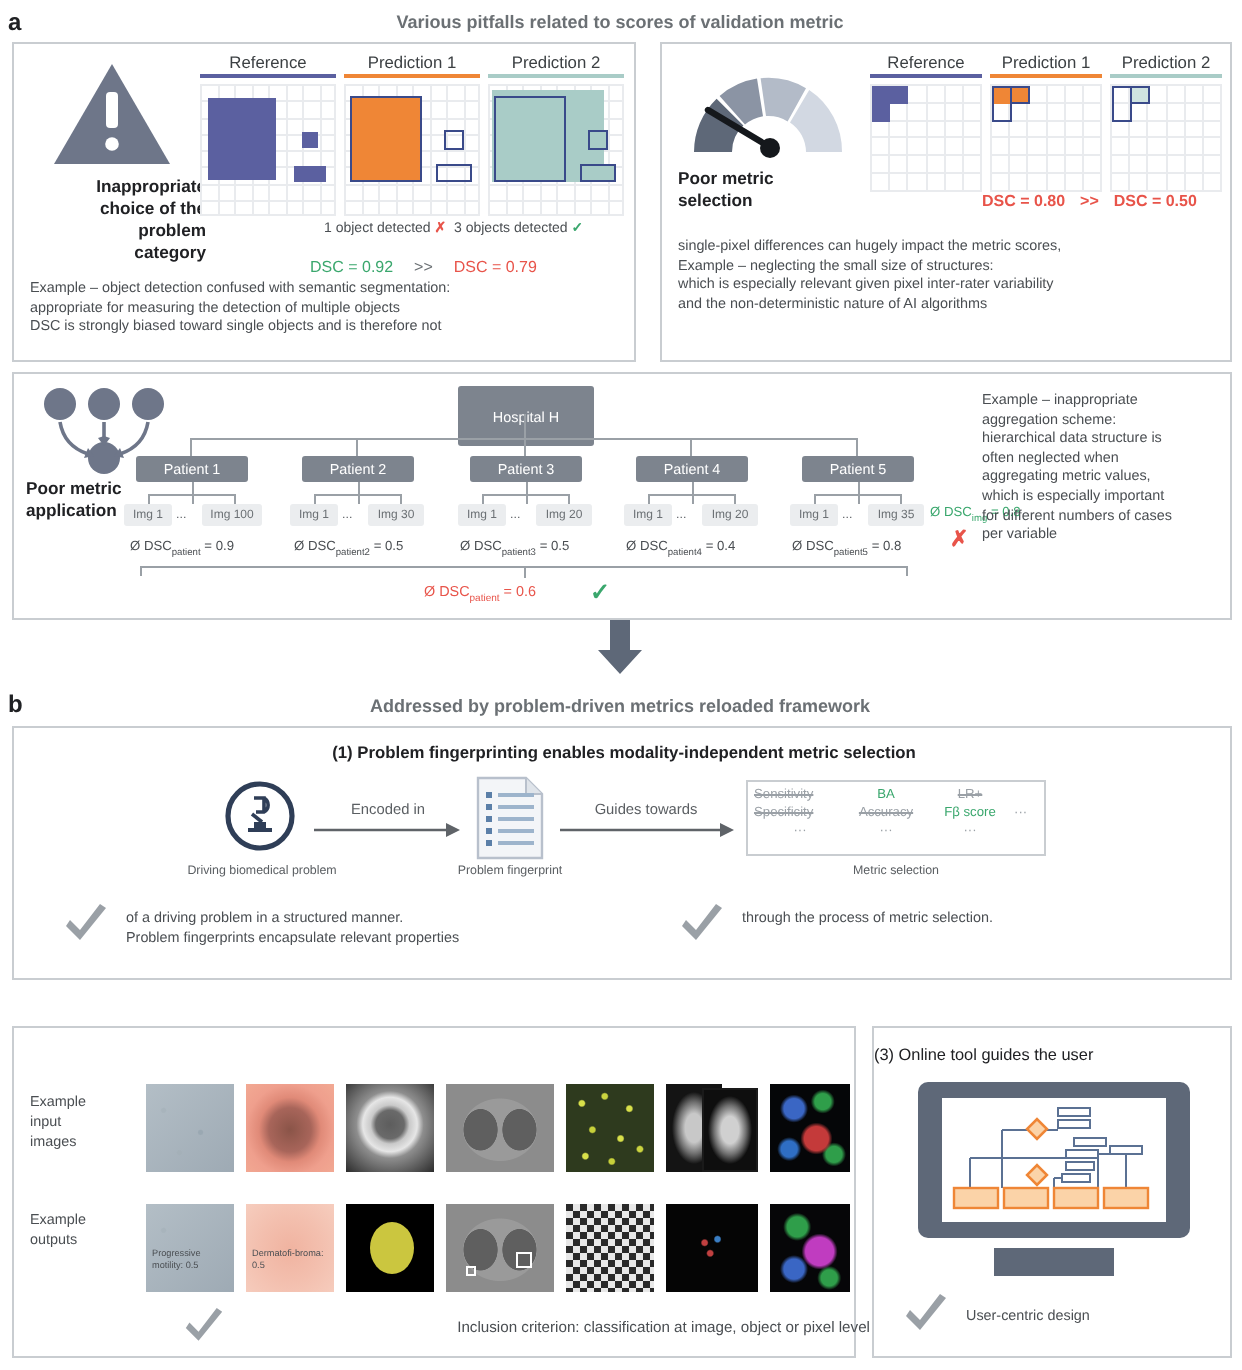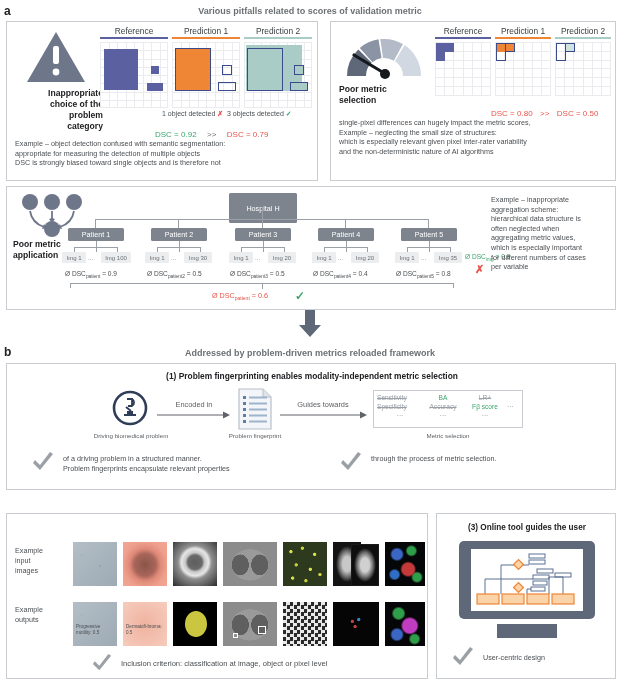--- a/index.html
+++ b/index.html
@@ -253,21 +253,21 @@
     <div class="gl" style="left:18.4px;top:0;width:1px;height:54px;"></div>
     <div class="gl" style="left:27.6px;top:0;width:1px;height:54px;"></div>
     <div class="gl" style="left:36.8px;top:0;width:1px;height:54px;"></div>
     <div class="gl" style="left:46px;top:0;width:1px;height:54px;"></div>
     <div class="gl" style="left:55px;top:0;width:1px;height:54px;"></div>
     <div class="blk" style="left:10px;top:1px;width:9px;height:8.6px;background:#cfe3e0;"></div>
     <div class="blk" style="left:0.5px;top:0.5px;width:10px;height:18.5px;border:1.1px solid #3a4a8a;"></div>
     <div class="blk" style="left:9.8px;top:0.5px;width:10px;height:9.4px;border:1.1px solid #3a4a8a;"></div>
   </div>
 
-  <div style="position:absolute;left:160px;top:80px;">
+  <div style="position:absolute;left:160px;top:68px;font-weight:bold;">
     <span class="dsc red">DSC = 0.80</span>
     <span class="dsc red" style="padding:0 3px;">&gt;&gt;</span>
     <span class="dsc red">DSC = 0.50</span>
   </div>
 
   <div class="small-txt" style="position:absolute;left:8px;top:96px;width:278px;">
     <div>single-pixel differences can hugely impact the metric scores,</div>
     <div>Example – neglecting the small size of structures:</div>
     <div>which is especially relevant given pixel inter-rater variability</div>
     <div>and the non-deterministic nature of AI algorithms</div>
@@ -583,26 +583,26 @@
   <div class="thumb" style="left:378px;top:88px;width:40px;height:44px;background:
        radial-gradient(circle at 34% 26%, #2f9e4a 5px, transparent 7px),
        radial-gradient(circle at 62% 54%, #c03cc0 7px, transparent 9px),
        radial-gradient(circle at 30% 74%, #3a66c4 5px, transparent 7px),
        radial-gradient(circle at 74% 84%, #2f9e4a 4px, transparent 6px),
        #060608;"></div>
 
   <svg style="position:absolute;left:84px;top:140px;" width="22" height="20" viewBox="0 0 24 22">
     <path d="M2 11 L9 18 L22 2 L19 0 L9 13 L4 8 z" fill="#9aa0a6"></path>
   </svg>
-  <div class="small-txt" style="position:absolute;left:114px;top:145px;width:300px;font-size:7.6px;">Inclusion criterion: classification at image, object or pixel level</div>
+  <div class="small-txt" style="position:absolute;left:128px;top:145px;width:300px;font-size:7.6px;text-align:right;">Inclusion criterion: classification at image, object or pixel level</div>
 </div>
 
 <div class="box" style="left:436px;top:513px;width:180px;height:166px;">
 
-  <div style="position:absolute;left:0;top:9px;width:180px;text-align:center;font-size:8.2px;font-weight:bold;color:#202124;">(3) Online tool guides the user</div>
+  <div style="position:absolute;left:0;top:9px;width:180px;font-size:8.2px;font-weight:normal;color:#202124;">(3) Online tool guides the user</div>
 
   <div style="position:absolute;left:22px;top:27px;width:136px;height:78px;background:#5e6878;border-radius:5px;">
     <div style="position:absolute;left:12px;top:8px;width:112px;height:62px;background:#fff;">
       <svg width="112" height="62" viewBox="0 0 112 62">
 
         <rect x="58" y="5" width="16" height="4" fill="#fff" stroke="#5b7193" stroke-width="1"></rect>
         <rect x="58" y="11" width="16" height="4" fill="#fff" stroke="#5b7193" stroke-width="1"></rect>
         <rect x="66" y="20" width="16" height="4" fill="#fff" stroke="#5b7193" stroke-width="1"></rect>
         <rect x="62" y="26" width="16" height="4" fill="#fff" stroke="#5b7193" stroke-width="1"></rect>
         <rect x="62" y="32" width="14" height="4" fill="#fff" stroke="#5b7193" stroke-width="1"></rect>

